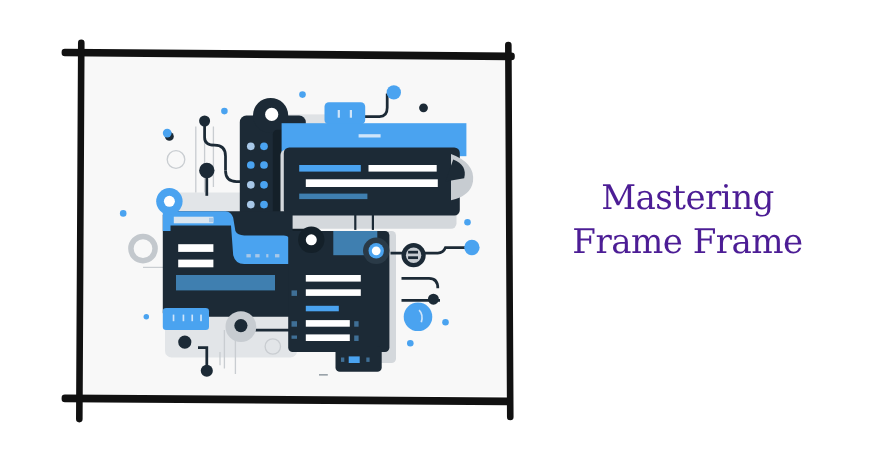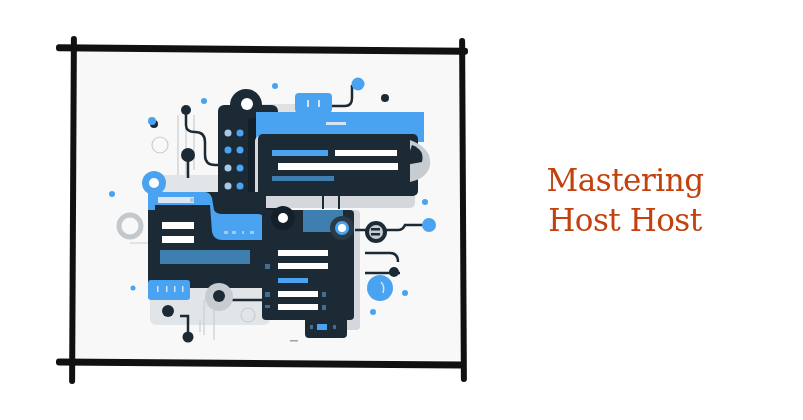--- a/index.html
+++ b/index.html
@@ -8,21 +8,21 @@
       position: relative; overflow: hidden;
       font-family: "DejaVu Serif", serif;
     }
     .frame-area { position: absolute; left: 0; top: 0; width: 500px; height: 420px; }
     .canvas-bg { position: absolute; left: 72px; top: 50px; width: 390px; height: 310px; background: #f8f8f8; }
     .stroke { position: absolute; background: #111; border-radius: 3px; }
     .illus { position: absolute; left: 0; top: 0; width: 500px; height: 420px; }
     .title {
       position: absolute; left: 510px; top: 160px; width: 230px;
       text-align: center; font-family: "DejaVu Serif", serif;
-      font-size: 31px; line-height: 40px; color: #c2410c; letter-spacing: -0.5px;
+      font-size: 31px; line-height: 40px; color: #4c1d95; letter-spacing: -0.5px;
     }
     .title span { display: block; }
   </style>
 </head>
 <body>
 
 <div class="frame-area">
   <div class="canvas-bg"></div>
 
   <div class="stroke" style="left:56px;top:46px;width:412px;height:7px;transform:rotate(0.5deg);"></div>
@@ -174,14 +174,14 @@
       <circle cx="429" cy="225" r="7"></circle>
       <circle cx="133" cy="288" r="2.5"></circle>
       <circle cx="405" cy="293" r="3"></circle>
       <circle cx="373" cy="312" r="3"></circle>
     </g>
   </svg>
 </div>
 
 <div class="title">
   <span>Mastering</span>
-  <span>Host Host</span>
+  <span>Frame Frame</span>
 </div>
 
 </body></html>

